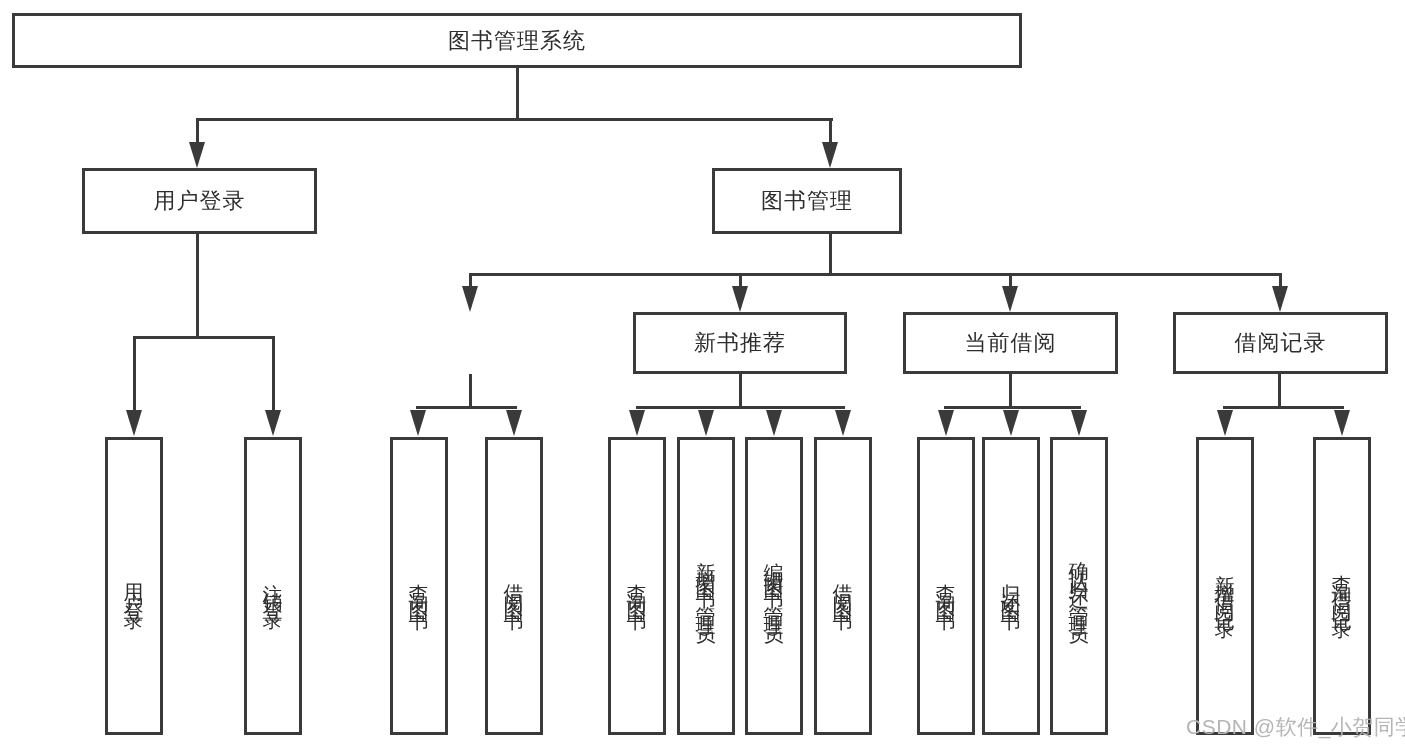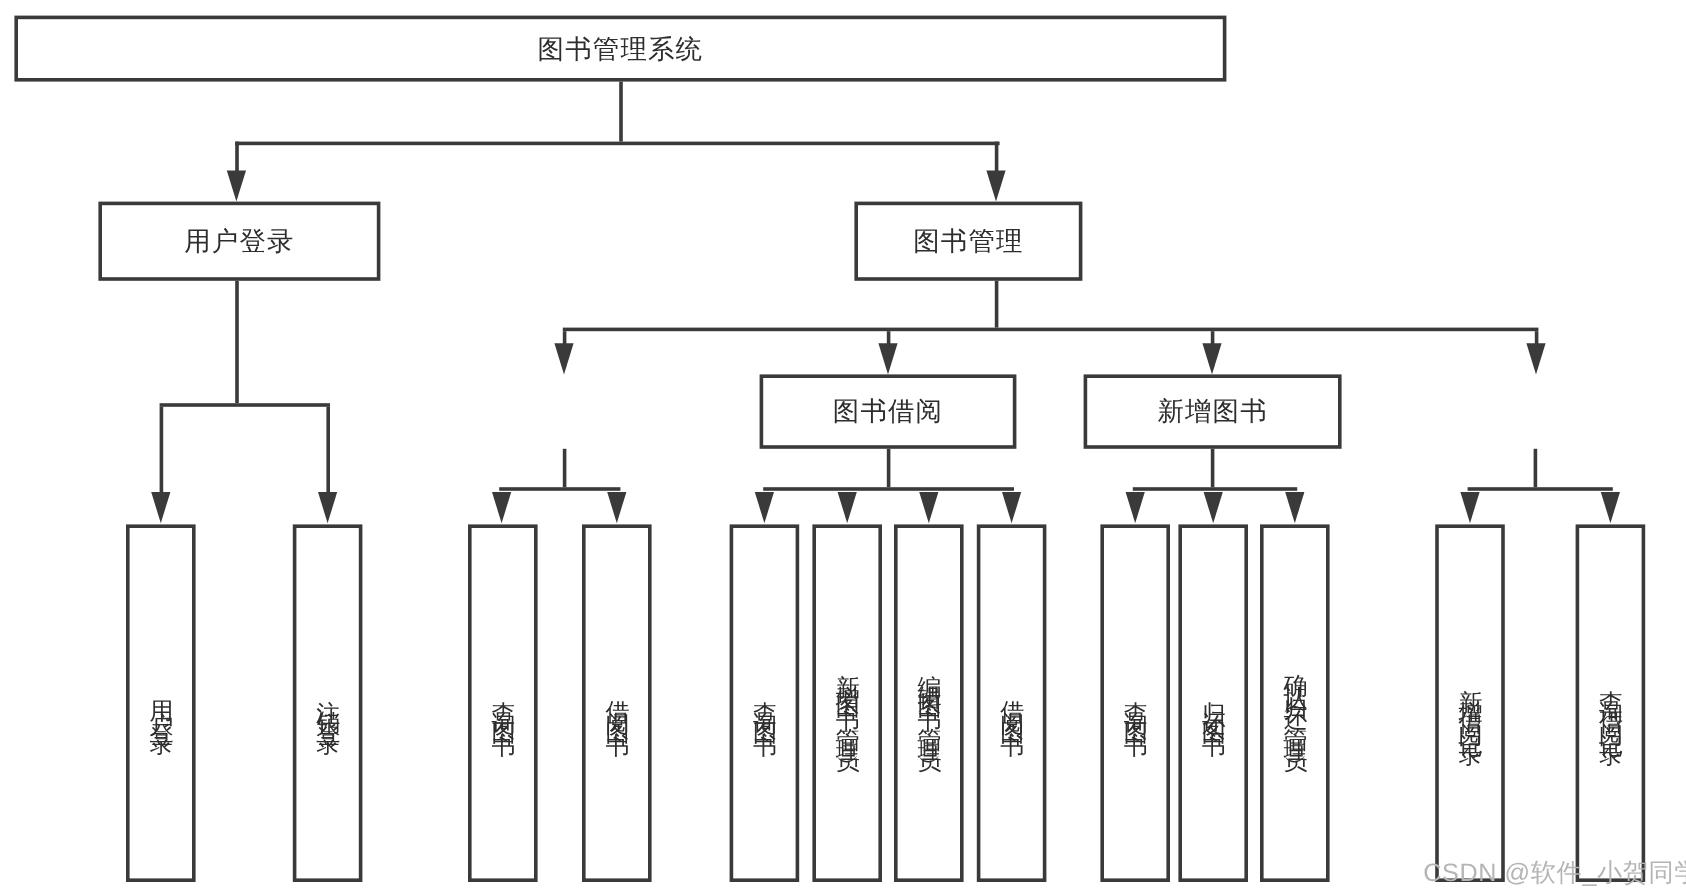--- a/index.html
+++ b/index.html
@@ -66,24 +66,27 @@
   <div class="line v" style="left:469px;top:276px;height:11px"></div>
   <div class="arrow" style="left:470px;top:286px"></div>
   <div class="line v" style="left:739px;top:276px;height:11px"></div>
   <div class="arrow" style="left:740px;top:286px"></div>
   <div class="line v" style="left:1009px;top:276px;height:11px"></div>
   <div class="arrow" style="left:1010px;top:286px"></div>
   <div class="line v" style="left:1279px;top:276px;height:11px"></div>
   <div class="arrow" style="left:1280px;top:286px"></div>
 
   <div class="box" style="left:633px;top:312px;width:214px;height:62px">
-    <span class="h-label">图书借阅</span>
+    <span class="h-label">新书推荐</span>
   </div>
   <div class="box" style="left:903px;top:312px;width:215px;height:62px">
-    <span class="h-label">新增图书</span>
+    <span class="h-label">当前借阅</span>
+  </div>
+  <div class="box" style="left:1173px;top:312px;width:215px;height:62px">
+    <span class="h-label">借阅记录</span>
   </div>
 
   <div class="line v" style="left:469px;top:374px;height:32px"></div>
   <div class="line h" style="left:416px;top:406px;width:101px"></div>
   <div class="arrow" style="left:418px;top:410px"></div>
   <div class="arrow" style="left:514px;top:410px"></div>
 
   <div class="line v" style="left:739px;top:374px;height:32px"></div>
   <div class="line h" style="left:636px;top:406px;width:209px"></div>
   <div class="arrow" style="left:637px;top:410px"></div>

